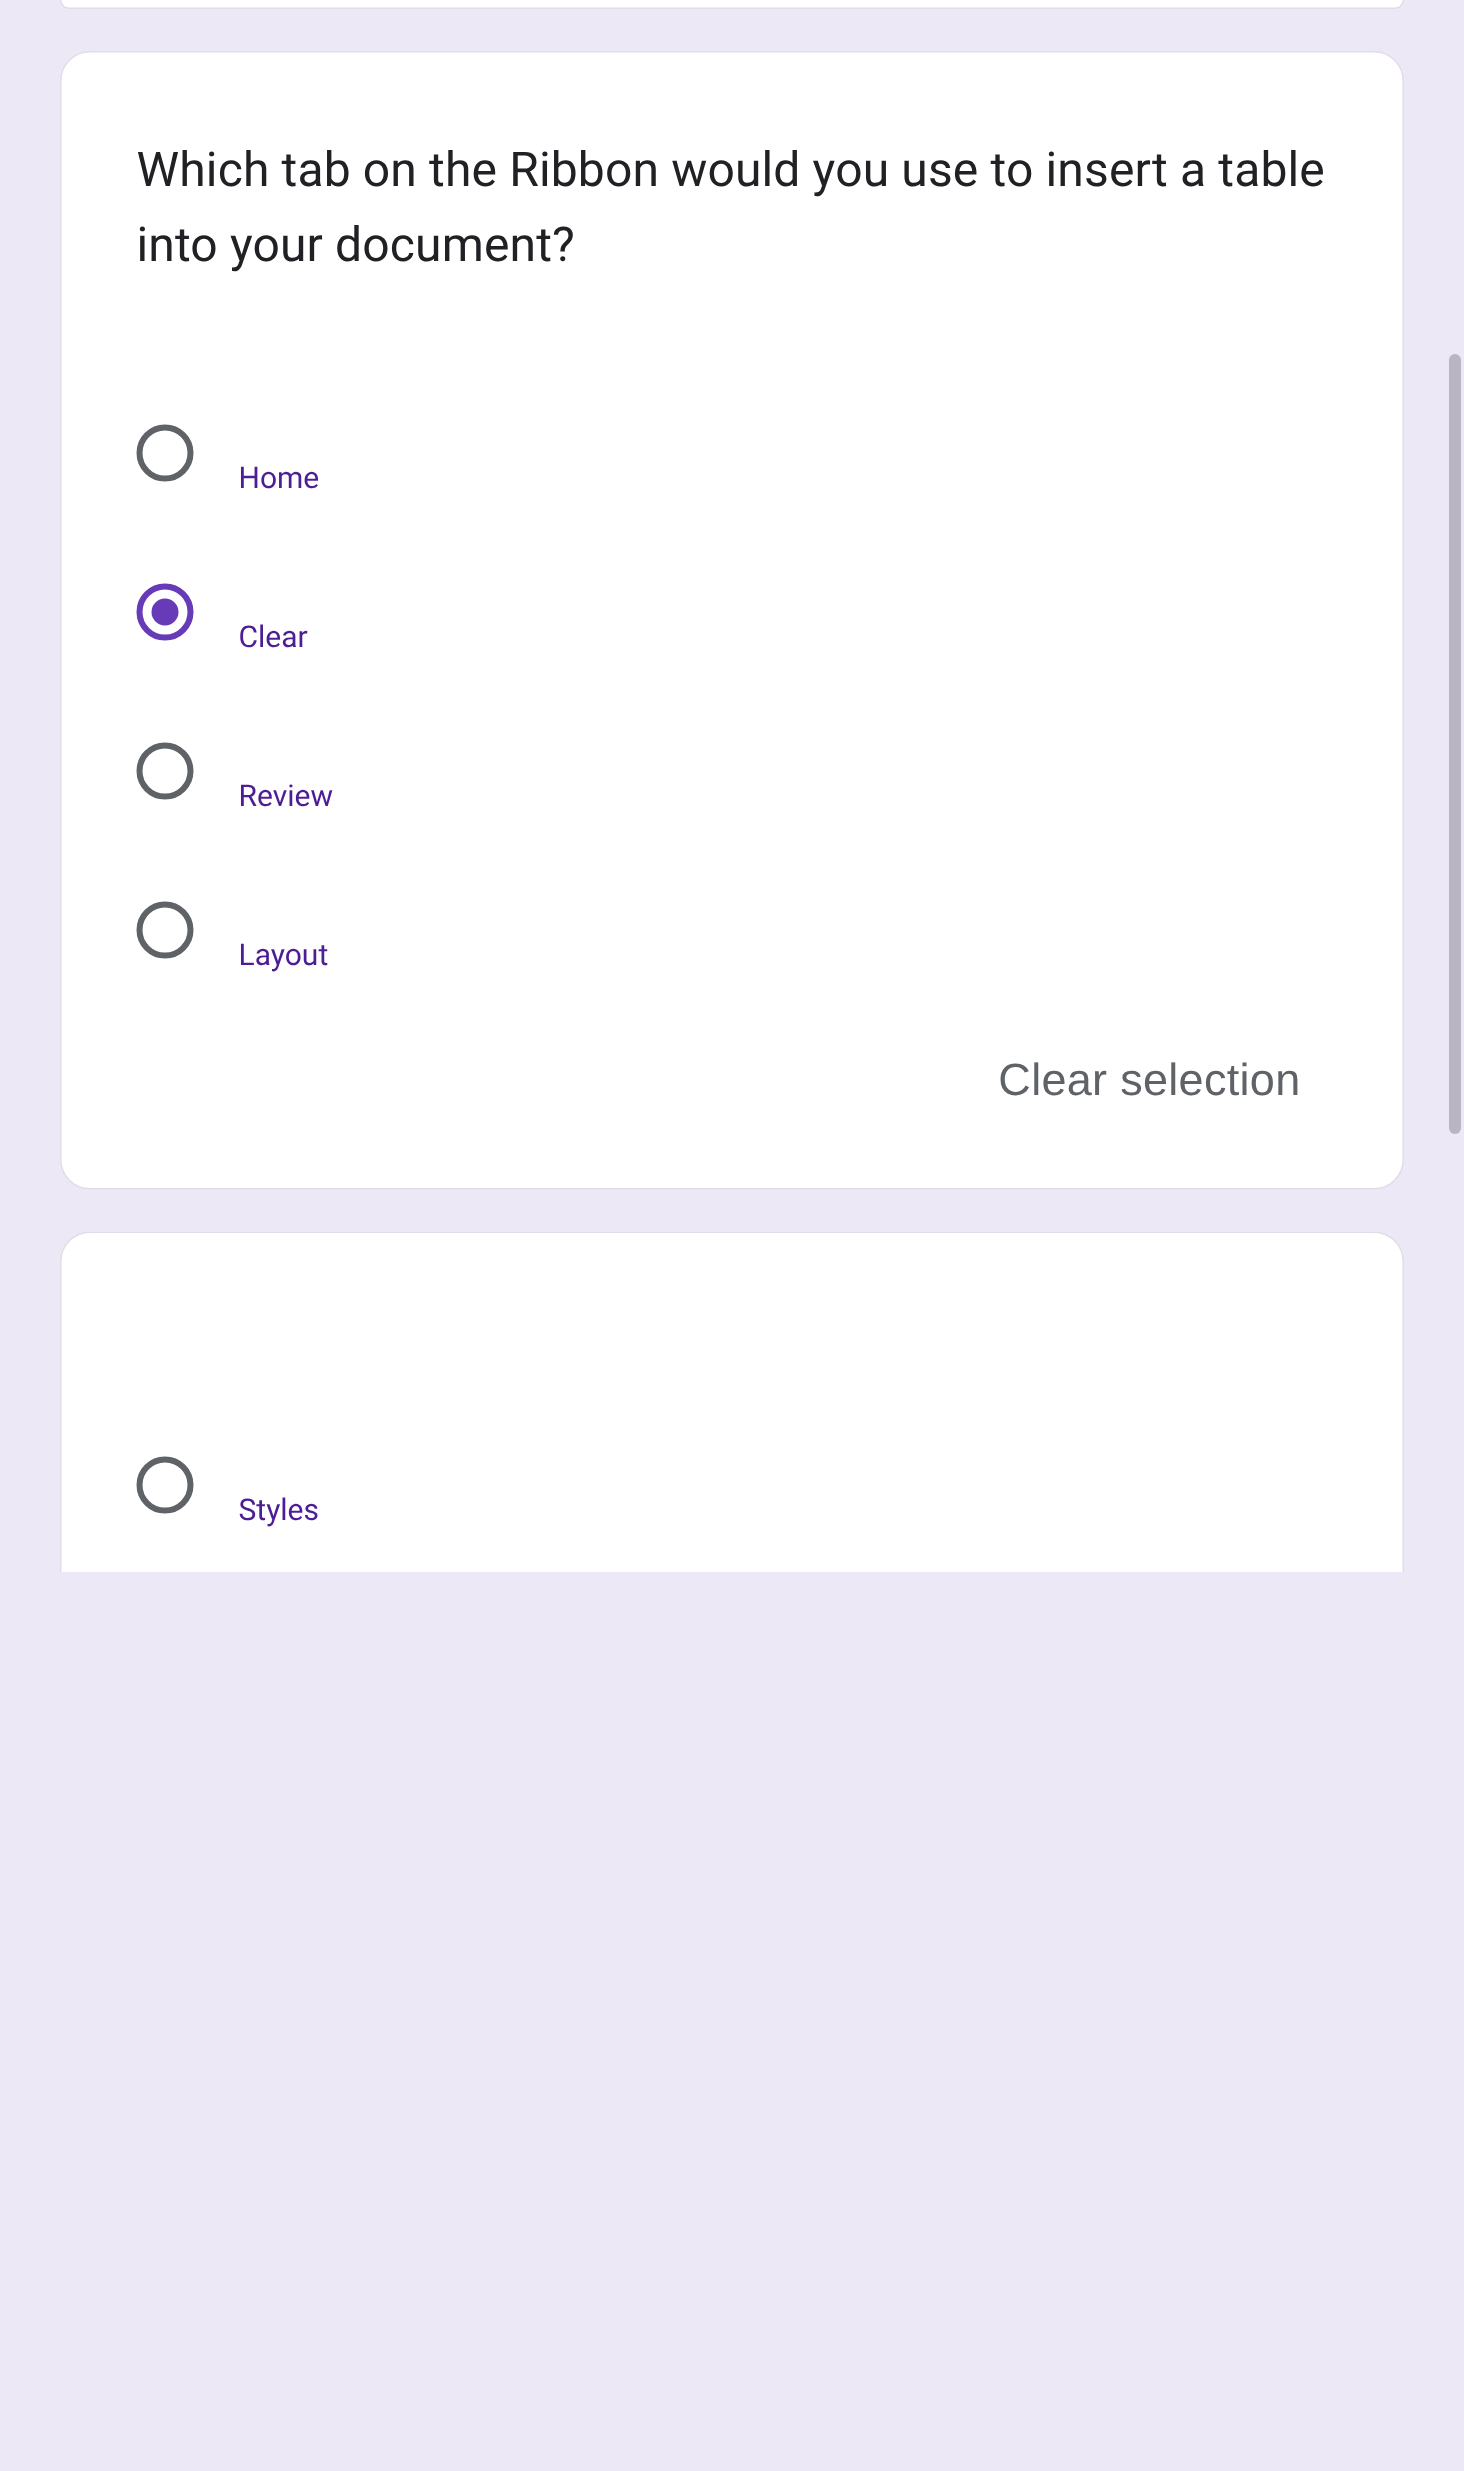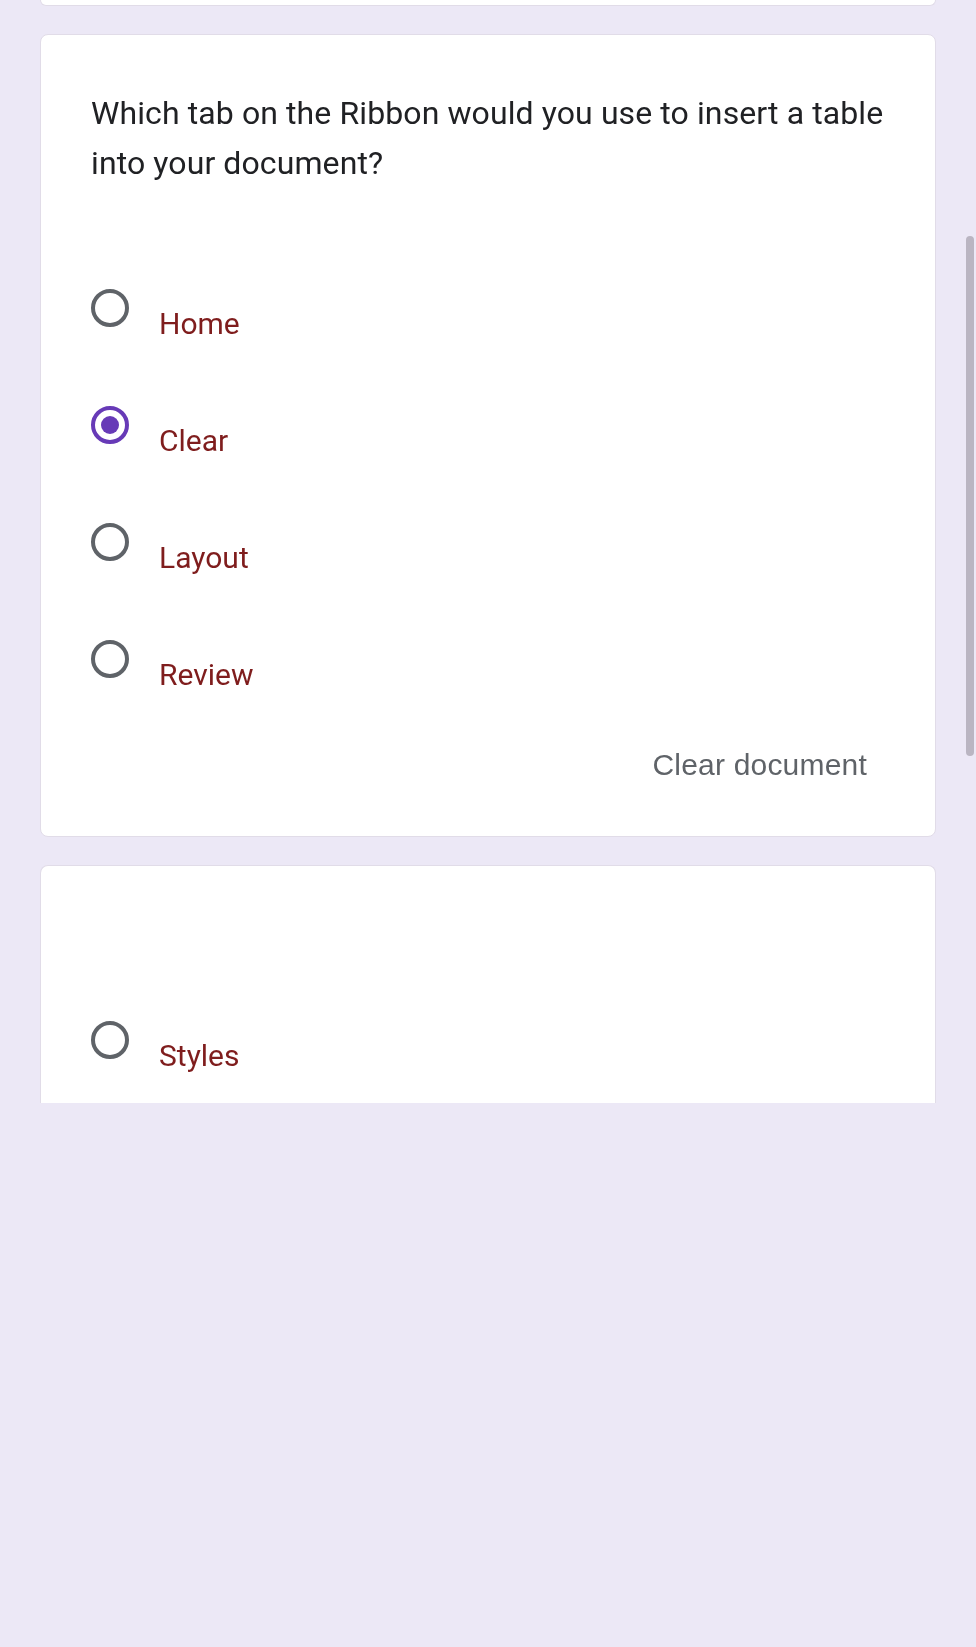--- a/index.html
+++ b/index.html
@@ -19,21 +19,21 @@
     background: #fff;
     border-radius: 0 0 16px 16px;
     height: 6px;
     margin-bottom: 28px;
     border: 1px solid #e1dce8;
     border-top: none;
   }
   .card {
     background: #fff;
     border: 1px solid #e1dce8;
-    border-radius: 8px;
+    border-radius: 20px;
     padding: 54px 50px 44px 50px;
     margin-bottom: 28px;
   }
   .question-row {
     display: flex;
     align-items: flex-start;
   }
   .question {
     font-size: 32px;
     line-height: 1.55;
@@ -75,22 +75,22 @@
   .radio.selected::after {
     content: "";
     display: block;
     width: 18px;
     height: 18px;
     border-radius: 50%;
     background: #673ab7;
   }
   .option-label {
     margin-left: 30px;
-    font-size: 30px;
-    color: #7f1d1d;
+    font-size: 20px;
+    color: #4c1d95;
     margin-top: 32px;
   }
   .actions {
     display: flex;
     justify-content: flex-end;
     margin-top: 46px;
   }
   .clear-btn {
     font-size: 30px;
     font-weight: 500;
@@ -127,29 +127,29 @@
       <div class="option">
         <div class="radio"></div>
         <div class="option-label">Home</div>
       </div>
       <div class="option">
         <div class="radio selected"></div>
         <div class="option-label">Clear</div>
       </div>
       <div class="option">
         <div class="radio"></div>
-        <div class="option-label">Layout</div>
+        <div class="option-label">Review</div>
       </div>
       <div class="option">
         <div class="radio"></div>
-        <div class="option-label">Review</div>
+        <div class="option-label">Layout</div>
       </div>
     </div>
     <div class="actions">
-      <button class="clear-btn">Clear document</button>
+      <button class="clear-btn">Clear selection</button>
     </div>
   </div>
 
   <div class="card" style="margin-bottom:0; border-bottom:none; border-bottom-left-radius:0; border-bottom-right-radius:0; padding-bottom:30px;">
     <div class="options">
       <div class="option">
         <div class="radio"></div>
         <div class="option-label">Styles</div>
       </div>
     </div>

